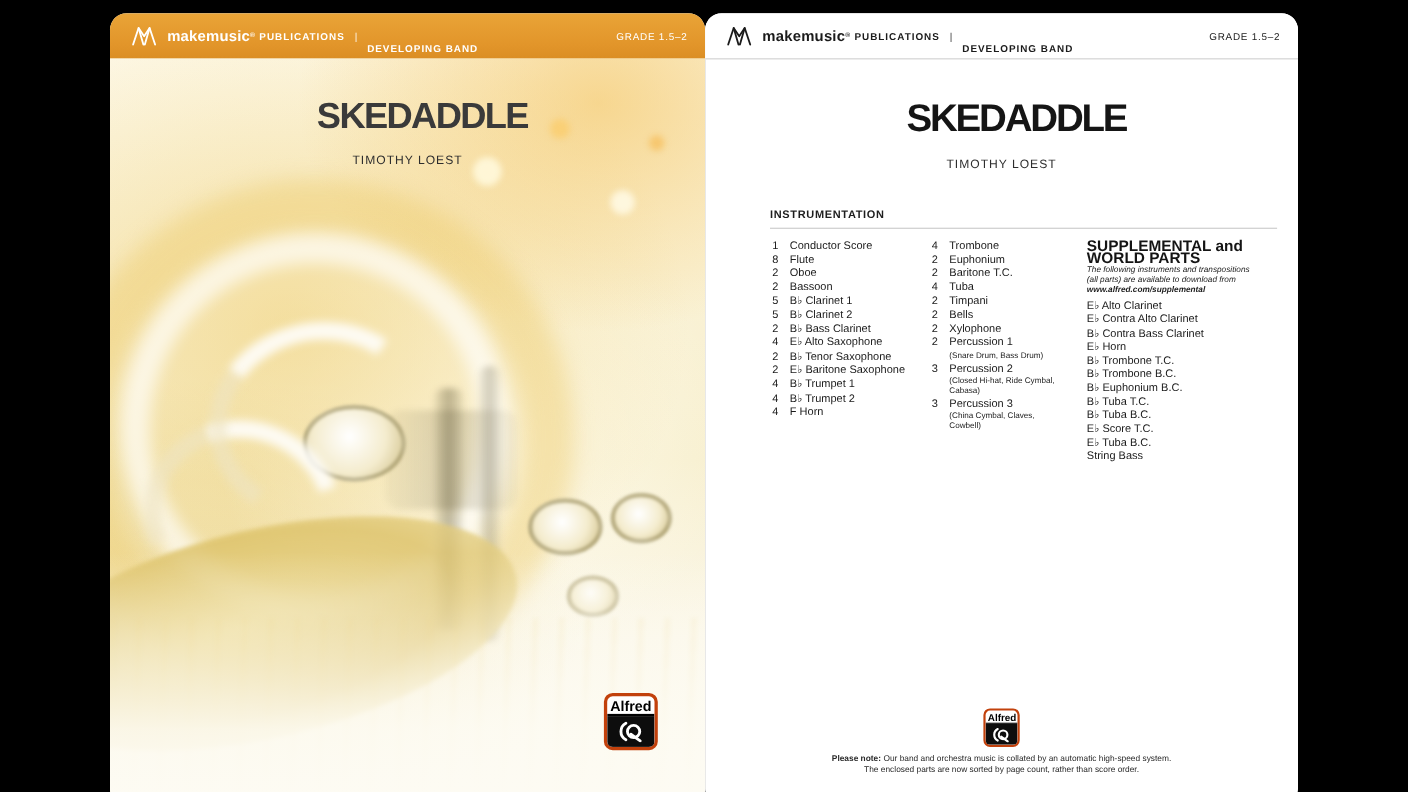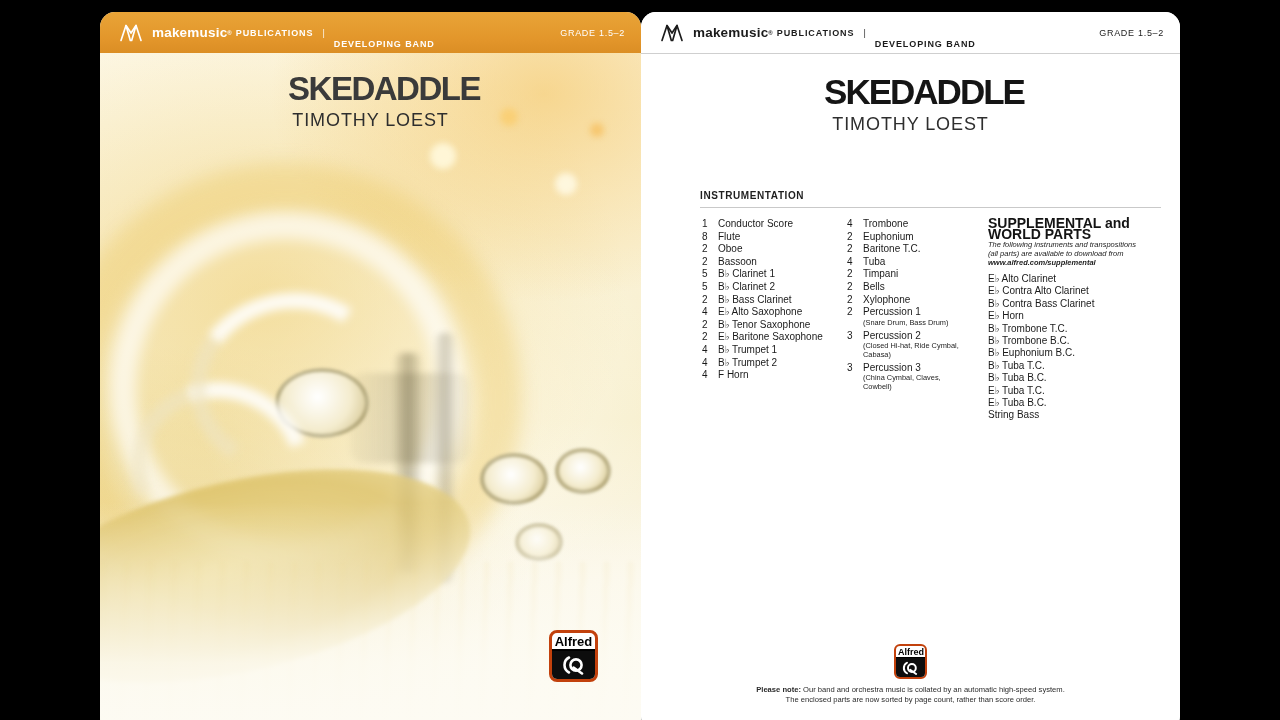--- a/index.html
+++ b/index.html
@@ -23,24 +23,24 @@
   .hdr .reg{font-size:6px;vertical-align:super;font-weight:bold;}
   .hdr .pubs{font-size:9px;font-weight:bold;letter-spacing:.9px;margin-left:4px;}
   .hdr .sep{font-size:9px;margin:0 9px;opacity:.9;}
   .hdr .cat{font-size:9px;font-weight:bold;letter-spacing:.9px;margin-top:22px;}
   .hdr .grade{position:absolute;right:16px;font-size:9px;font-weight:normal;letter-spacing:.7px;}
 
   
   .titleblock{position:absolute;left:0;right:0;text-align:center;}
   #page-left .titleblock{top:58px;}
   #page-right .titleblock{top:60px;}
-  .title{font-weight:bold;color:#333333;letter-spacing:-1.5px;margin:0;padding-left:27px;}
+  .title{font-weight:bold;color:#333333;letter-spacing:-1.5px;margin:16px;padding-left:27px;}
   #page-left .title{font-size:33px;color:#3a3a3a;}
   #page-right .title{font-size:35px;letter-spacing:-2px;color:#151515;}
-  .composer{font-size:18px;letter-spacing:.9px;color:#2e2e2e;margin-top:2px;}
+  .composer{font-size:11px;letter-spacing:.9px;color:#2e2e2e;margin-top:2px;}
 
   
   .art{position:absolute;left:0;right:0;top:41px;bottom:0;
        background:
          radial-gradient(420px 320px at 82% 6%, rgba(243,193,88,.60), rgba(243,193,88,0) 65%),
          radial-gradient(520px 430px at 30% 36%, rgba(238,203,104,.50), rgba(238,203,104,0) 70%),
          radial-gradient(340px 300px at 62% 52%, rgba(255,252,240,.85), rgba(255,252,240,0) 70%),
          radial-gradient(500px 300px at 15% 74%, rgba(228,196,94,.45), rgba(228,196,94,0) 70%),
          linear-gradient(178deg,#fdf8e7 0%,#faf2d6 30%,#f7efce 55%,#fbf7e9 78%,#fdfbf2 100%);}
   .ring{position:absolute;border-radius:50%;border:46px solid rgba(236,198,92,.35);
@@ -295,21 +295,21 @@
       <div class="supp-list">
         <div class="supp-item">E♭ Alto Clarinet</div>
         <div class="supp-item">E♭ Contra Alto Clarinet</div>
         <div class="supp-item">B♭ Contra Bass Clarinet</div>
         <div class="supp-item">E♭ Horn</div>
         <div class="supp-item">B♭ Trombone T.C.</div>
         <div class="supp-item">B♭ Trombone B.C.</div>
         <div class="supp-item">B♭ Euphonium B.C.</div>
         <div class="supp-item">B♭ Tuba T.C.</div>
         <div class="supp-item">B♭ Tuba B.C.</div>
-        <div class="supp-item">E♭ Tuba T.C.</div>
+        <div class="supp-item">E♭ Score T.C.</div>
         <div class="supp-item">E♭ Tuba B.C.</div>
         <div class="supp-item">String Bass</div>
       </div>
     </div>
 
     <div class="alfred" id="alfred-right">
       <div class="aword">Alfred</div>
       <div class="ablock">
         <svg width="21" height="14" viewBox="0 0 26 20" fill="none" stroke="#ffffff" stroke-width="2.8" stroke-linecap="round">
           <path d="M8 2.5 A8.5 8.5 0 0 0 8 17.5"></path>

